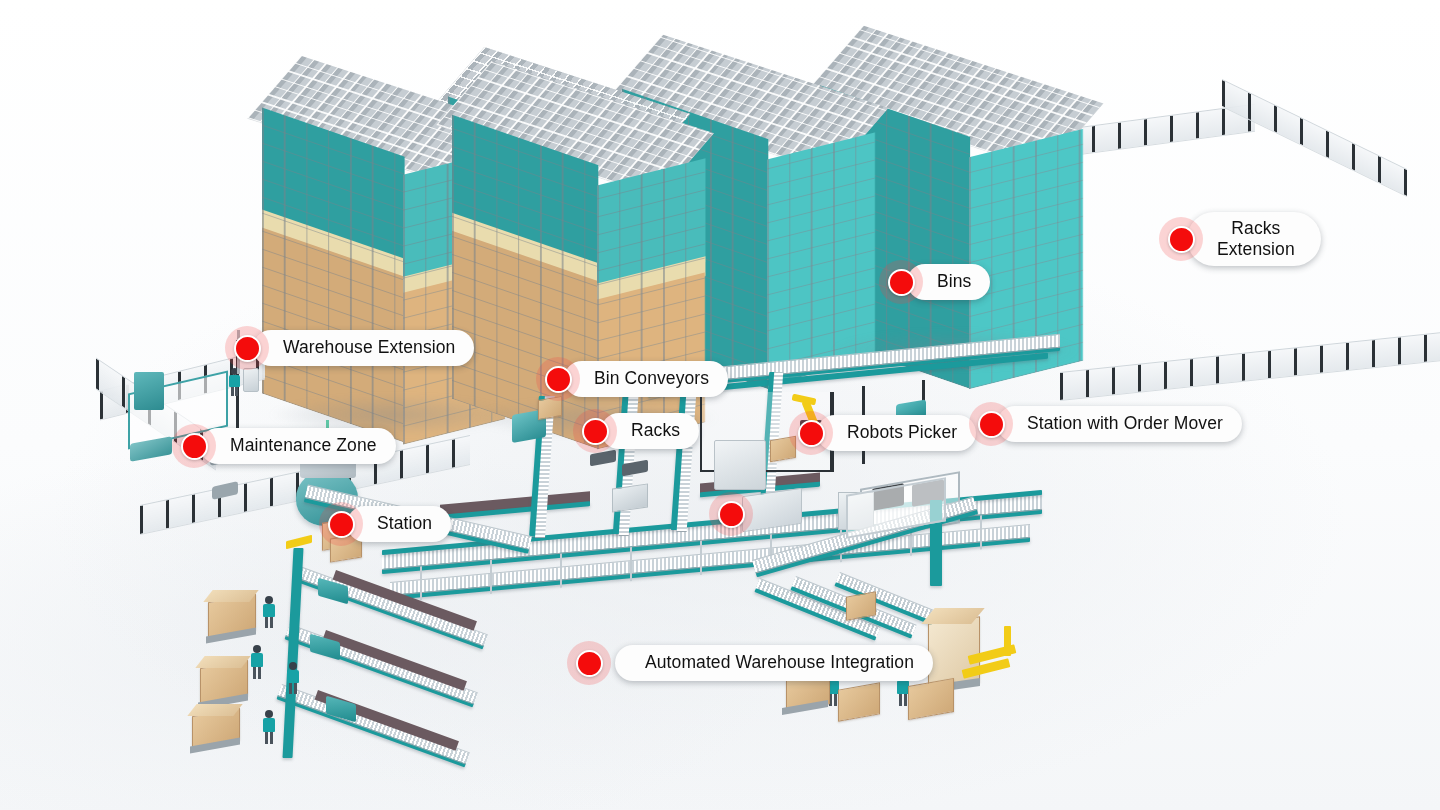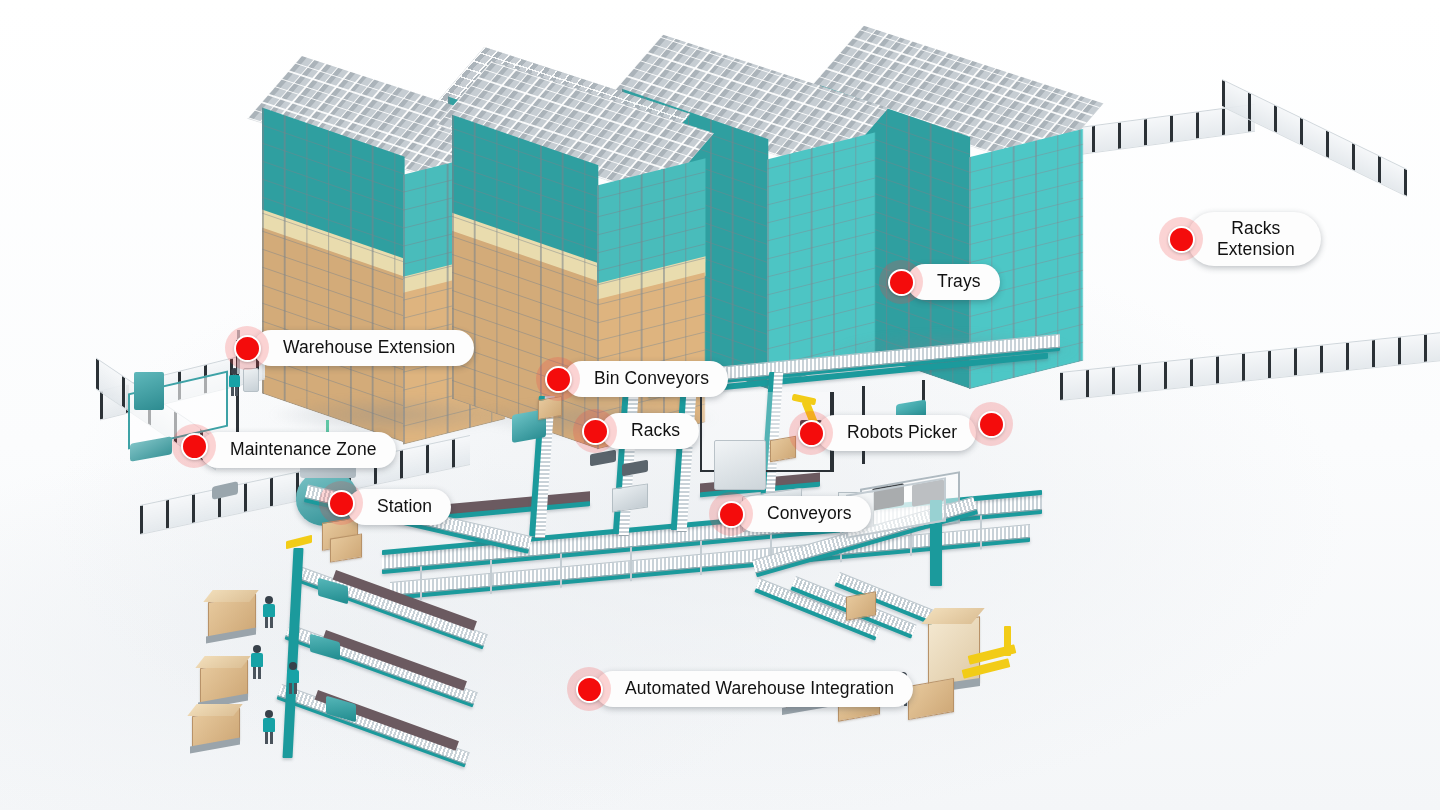--- a/index.html
+++ b/index.html
@@ -418,21 +418,21 @@
     </div>
     <div class="pill two">Racks
 Extension</div>
   </div>
 
   <div class="hotspot" style="left:879px;top:260px;">
     <div class="dot-wrap">
       <div class="halo"></div>
       <div class="dot"></div>
     </div>
-    <div class="pill">Trays</div>
+    <div class="pill">Bins</div>
   </div>
 
   <div class="hotspot" style="left:225px;top:326px;">
     <div class="dot-wrap">
       <div class="halo"></div>
       <div class="dot"></div>
     </div>
     <div class="pill">Warehouse Extension</div>
   </div>
 
@@ -442,63 +442,63 @@
       <div class="dot"></div>
     </div>
     <div class="pill">Bin Conveyors</div>
   </div>
 
   <div class="hotspot" style="left:969px;top:402px;">
     <div class="dot-wrap">
       <div class="halo"></div>
       <div class="dot"></div>
     </div>
+    <div class="pill">Station with Order Mover</div>
   </div>
 
   <div class="hotspot" style="left:573px;top:409px;">
     <div class="dot-wrap">
       <div class="halo"></div>
       <div class="dot"></div>
     </div>
     <div class="pill">Racks</div>
   </div>
 
   <div class="hotspot" style="left:789px;top:411px;">
     <div class="dot-wrap">
       <div class="halo"></div>
       <div class="dot"></div>
     </div>
     <div class="pill">Robots Picker</div>
   </div>
 
-  <div class="hotspot" style="left:172px;top:424px;align-items:flex-end;">
+  <div class="hotspot" style="left:172px;top:424px;">
     <div class="dot-wrap">
       <div class="halo"></div>
       <div class="dot"></div>
     </div>
     <div class="pill">Maintenance Zone</div>
   </div>
 
-  <div class="hotspot" style="left:319px;top:481px;align-items:flex-end;">
+  <div class="hotspot" style="left:319px;top:502px;">
     <div class="dot-wrap">
       <div class="halo"></div>
       <div class="dot"></div>
     </div>
     <div class="pill">Station</div>
   </div>
 
   <div class="hotspot" style="left:709px;top:492px;">
     <div class="dot-wrap">
       <div class="halo"></div>
       <div class="dot"></div>
     </div>
-    <div class="pill">Conveyors</div>
-  </div>
-
-  <div class="hotspot" style="left:567px;top:667px;">
+  </div>
+
+  <div class="hotspot" style="left:567px;top:641px;gap:20px;">
     <div class="dot-wrap">
       <div class="halo"></div>
       <div class="dot"></div>
     </div>
     <div class="pill">Automated Warehouse Integration</div>
   </div>
 
 </div>
 
 </body></html>

